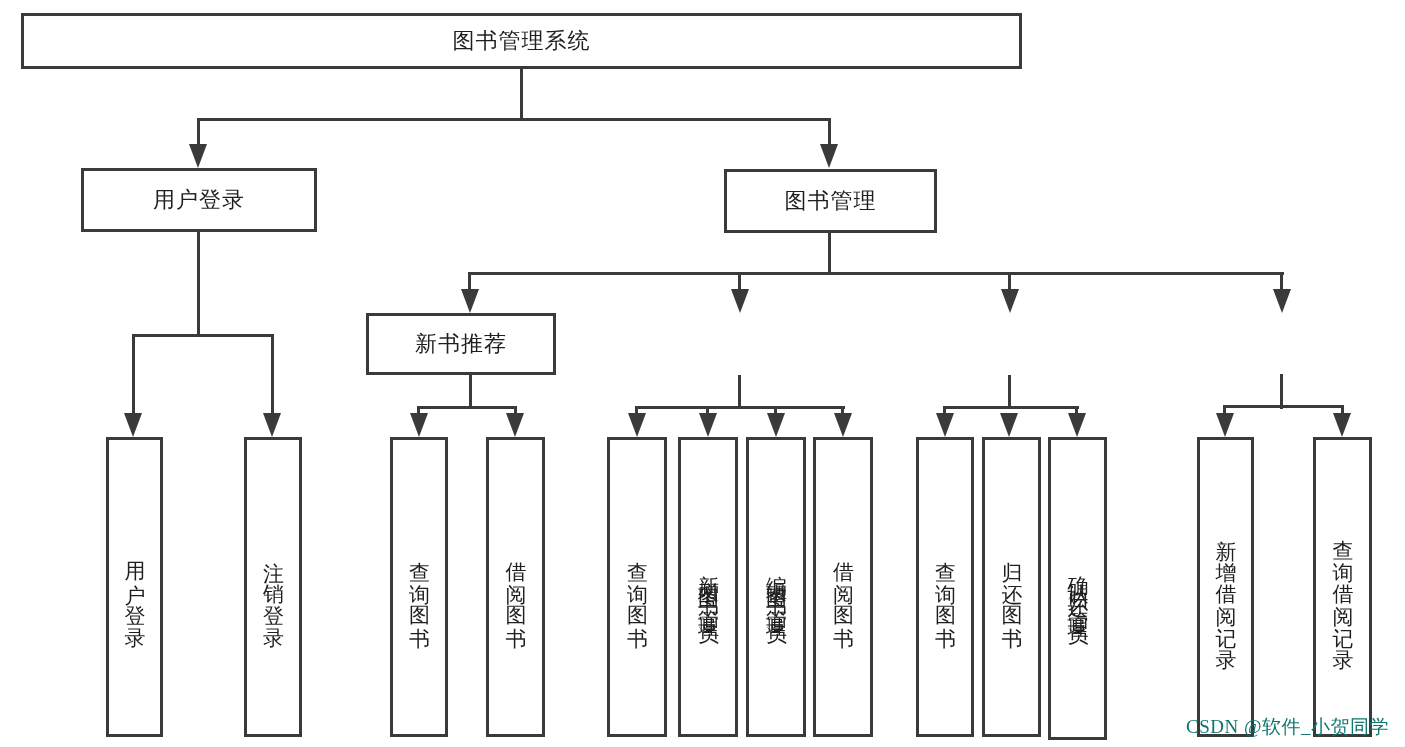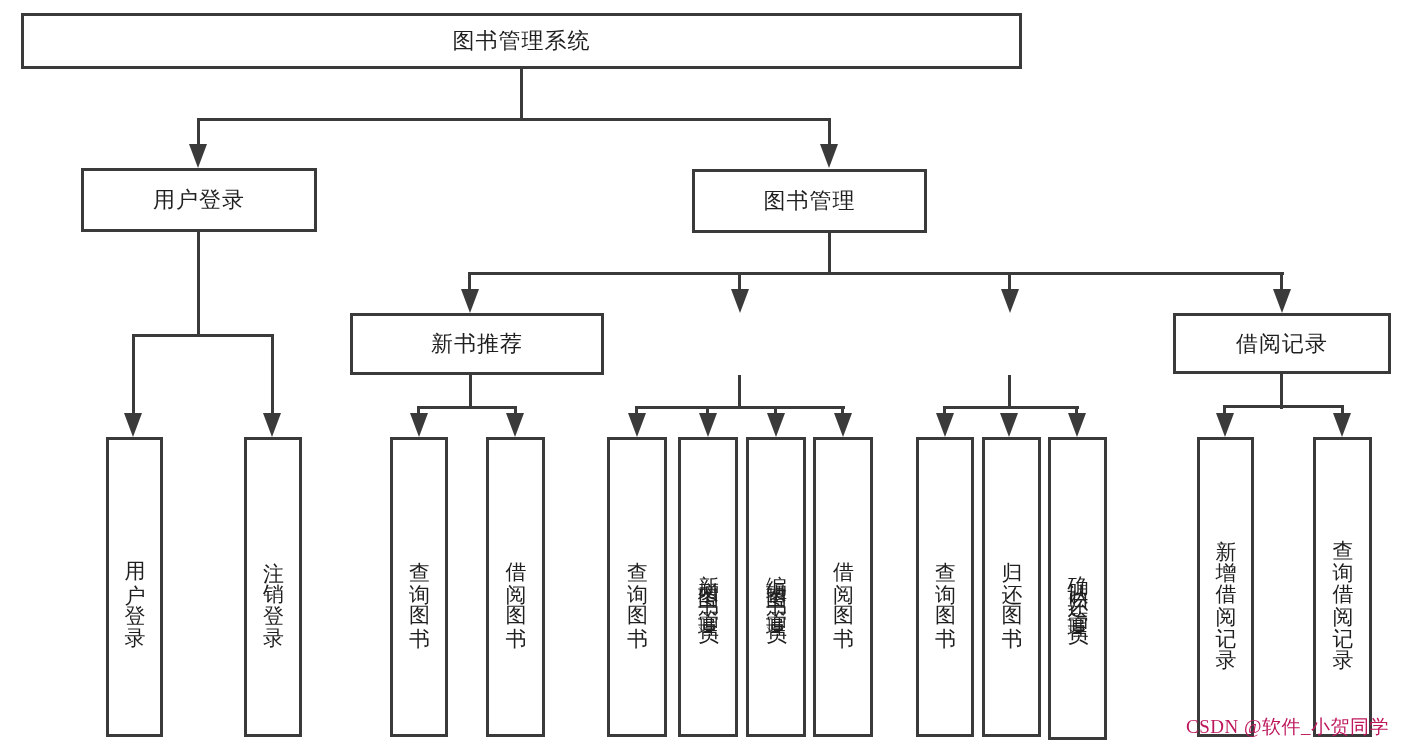--- a/index.html
+++ b/index.html
@@ -19,21 +19,21 @@
     font-size:21px;color:#1f1f1f;line-height:1;white-space:nowrap;
   }
   .line{position:absolute;background:#3a3a3a;}
   .arrow{
     position:absolute;width:0;height:0;
     border-left:9px solid transparent;border-right:9px solid transparent;
     border-top:24px solid #3a3a3a;
   }
   .watermark{
     position:absolute;left:1186px;top:714px;
-    font-size:19px;color:#be185d;letter-spacing:0.5px;white-space:nowrap;
+    font-size:19px;color:#0f766e;letter-spacing:0.5px;white-space:nowrap;
     font-family:"Liberation Serif", serif;
   }
 </style>
 </head>
 <body>
 
 <div class="canvas">
 
   <div class="line" style="left:520px;top:69px;width:3px;height:51px"></div>
   <div class="line" style="left:197px;top:118px;width:634px;height:3px"></div>
@@ -93,29 +93,26 @@
   <div class="arrow" style="left:1216px;top:413px"></div>
   <div class="arrow" style="left:1333px;top:413px"></div>
 
   <div class="box h" style="left:21px;top:13px;width:1001px;height:56px">
     <span>图书管理系统</span>
   </div>
 
   <div class="box h" style="left:81px;top:168px;width:236px;height:64px">
     <span>用户登录</span>
   </div>
-  <div class="box h" style="left:692px;top:169px;width:235px;height:64px">
+  <div class="box h" style="left:724px;top:169px;width:213px;height:64px">
     <span>图书管理</span>
   </div>
 
-  <div class="box h" style="left:350px;top:313px;width:254px;height:62px">
+  <div class="box h" style="left:366px;top:313px;width:190px;height:62px">
     <span>新书推荐</span>
-  </div>
-  <div class="box h" style="left:1173px;top:313px;width:218px;height:61px">
-    <span>借阅记录</span>
   </div>
 
   <div class="box v" style="left:106px;top:437px;width:57px;height:300px">
     <span class="vtext" style="letter-spacing: 22px;">用户登录</span>
   </div>
   <div class="box v" style="left:244px;top:437px;width:58px;height:300px">
     <span class="vtext" style="letter-spacing: 22px;">注销登录</span>
   </div>
   <div class="box v" style="left:390px;top:437px;width:58px;height:300px">
     <span class="vtext" style="letter-spacing: 22px;">查询图书</span>

